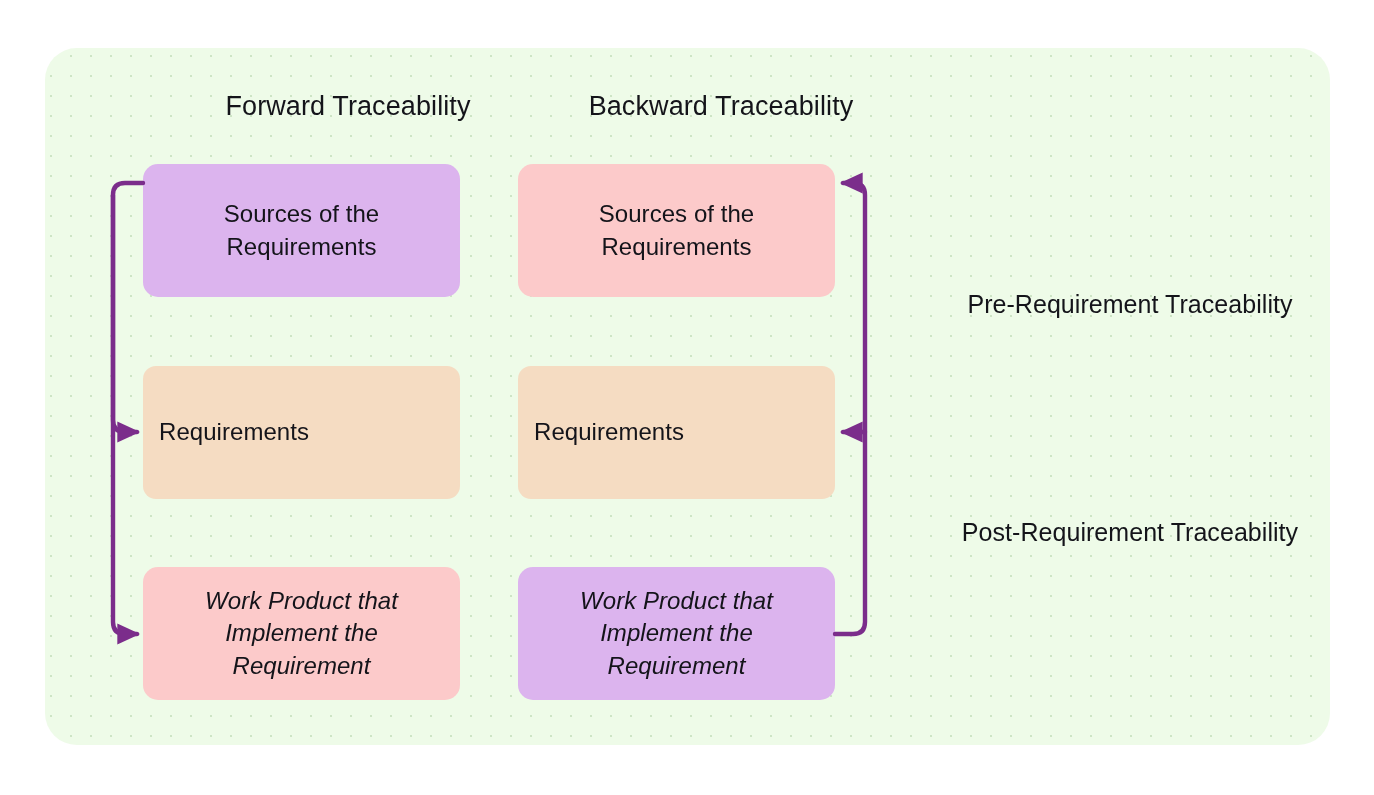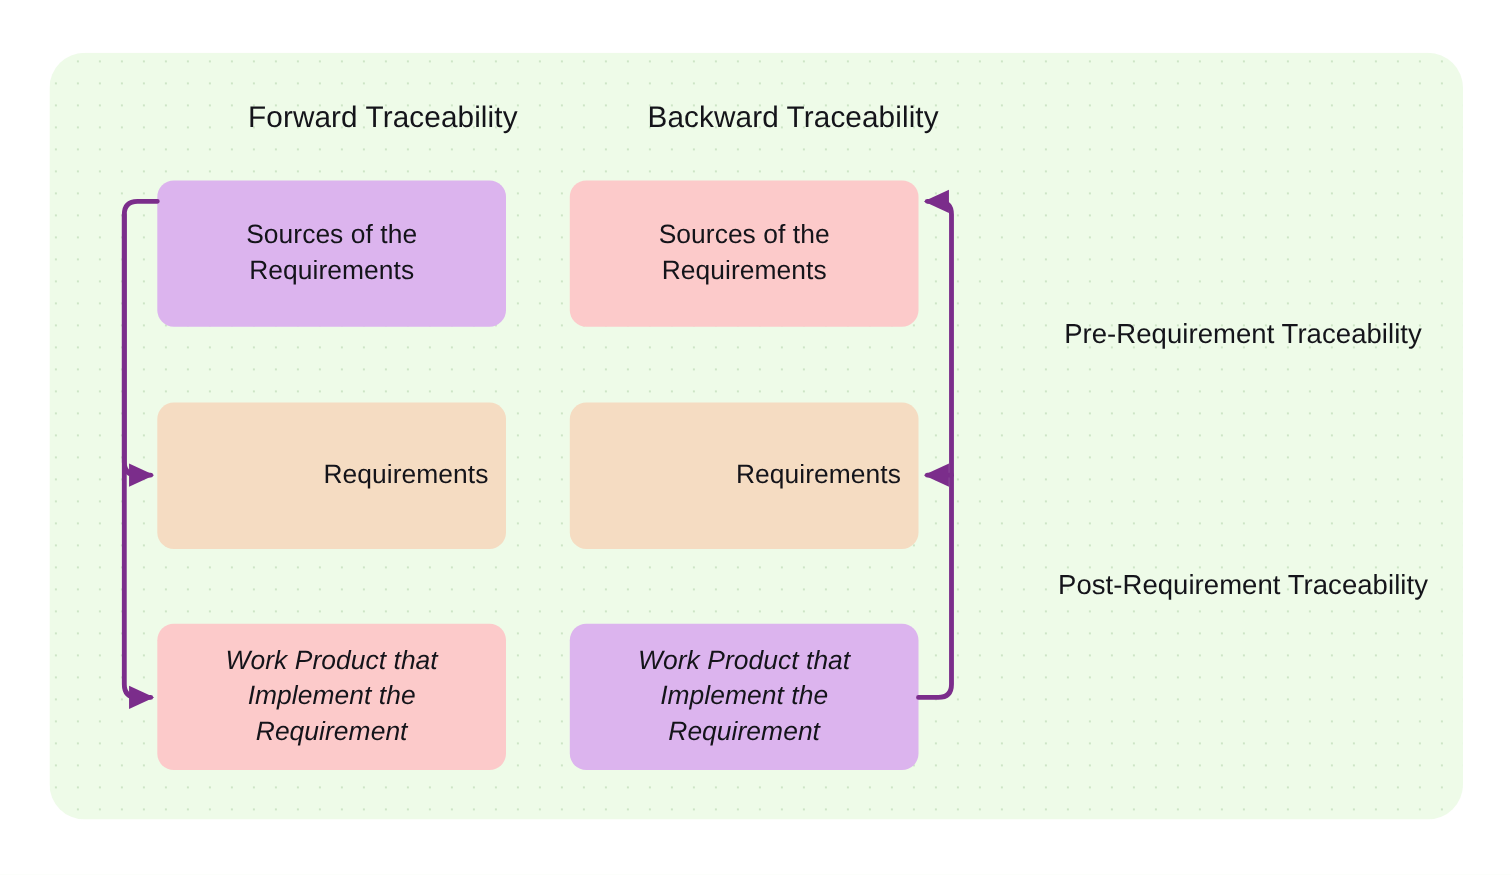--- a/index.html
+++ b/index.html
@@ -52,21 +52,21 @@
   #heading-backward { left: 471px; top: 42px; width: 410px; }
 
   
   .node {
     position: absolute;
     width: 317px;
     height: 133px;
     border-radius: 15px;
     display: flex;
     align-items: center;
-    justify-content: flex-end;
+    justify-content: flex-start;
     text-align: center;
     padding: 0 16px;
     box-sizing: border-box;
   }
   .node-label {
     font-size: 24px;
     line-height: 1.35;
     color: #14141a;
     letter-spacing: 0.05px;
   }
@@ -74,21 +74,21 @@
   
   .col-left  { left: 98px;  }
   .col-right { left: 473px; }
   
   .row-1 { top: 116px; }
   .row-2 { top: 318px; }
   .row-3 { top: 519px; font-style: italic; }
 
   
   .fill-purple { background-color: #dcb4ee; }
-  .fill-peach  { background-color: #f5dcc2; }
+  .fill-peach  { background-color: #f5dcc2; border-radius: 13px; }
   .fill-pink   { background-color: #fccaca; }
 
   
   #arrows {
     position: absolute;
     left: 0;
     top: 0;
     width: 1285px;
     height: 697px;
     pointer-events: none;

